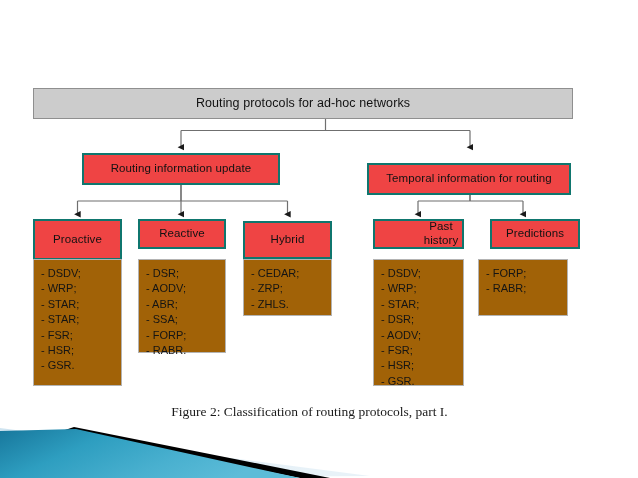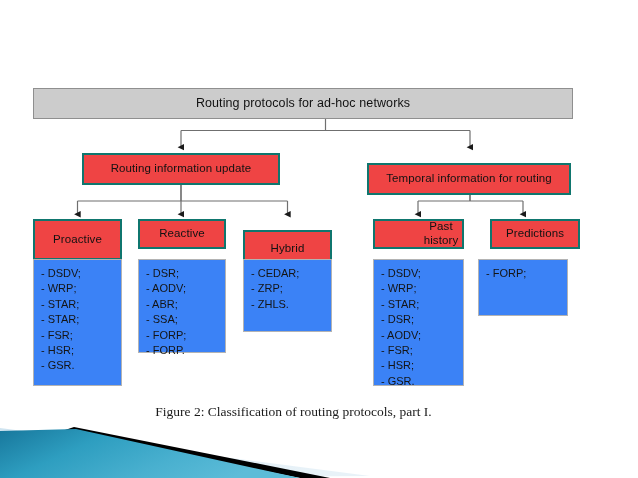--- a/index.html
+++ b/index.html
@@ -59,39 +59,39 @@
     font-size: 11.5px;
   }
   .node.leaf {
     font-size: 11.5px;
   }
 
   .listbox {
     position: absolute;
     box-sizing: border-box;
     border: 1px solid #b3b3b3;
-    background: #3b82f6;
+    background: #a16207;
     color: #141414;
     padding: 6px 0 6px 7px;
     font-size: 11px;
     line-height: 15.4px;
   }
   .listbox ul {
     margin: 0;
     padding: 0;
     list-style: none;
   }
   .listbox li {
     white-space: nowrap;
   }
 
   
   #caption {
     position: absolute;
-    left: 0;
+    left: 16px;
     top: 404px;
     width: 515px;
     text-align: center;
     font-family: "Liberation Serif", serif;
     font-size: 13.5px;
     color: #1a1a1a;
     padding-left: 36px;
   }
 
   
@@ -137,21 +137,21 @@
     <div class="node root" style="left:33px; top:88px; width:540px; height:31px;">Routing protocols for ad-hoc networks</div>
 
     <div class="node branch" style="left:82px; top:153px; width:198px; height:32px;">Routing information update</div>
 
     <div class="node branch" style="left:367px; top:153px; width:204px; height:32px;margin-top:10px;">Temporal information for routing</div>
 
     <div class="node leaf" style="left:33px; top:219px; width:89px; height:41px;">Proactive</div>
 
     <div class="node leaf" style="left:138px; top:219px; width:88px; height:30px;">Reactive</div>
 
-    <div class="node leaf" style="left:243px; top:230px; width:89px; height:38px;">Hybrid</div>
+    <div class="node leaf" style="left:243px; top:221px; width:89px; height:38px;">Hybrid</div>
 
     <div class="node leaf" style="left:373px; top:219px; width:91px; height:30px;padding-left:45px;">Past history</div>
 
     <div class="node leaf" style="left:478px; top:219px; width:90px; height:30px;margin-left:12px;">Predictions</div>
 
     <div class="listbox" style="left:33px; top:259px; width:89px; height:127px;">
       <ul>
           <li>- DSDV;</li>
           <li>- WRP;</li>
           <li>- STAR;</li>
@@ -162,25 +162,25 @@
         </ul>
     </div>
 
     <div class="listbox" style="left:138px; top:259px; width:88px; height:94px;">
       <ul>
           <li>- DSR;</li>
           <li>- AODV;</li>
           <li>- ABR;</li>
           <li>- SSA;</li>
           <li>- FORP;</li>
-          <li>- FORP.</li>
-        </ul>
-    </div>
-
-    <div class="listbox" style="left:243px; top:259px; width:89px; height:73px;">
+          <li>- RABR.</li>
+        </ul>
+    </div>
+
+    <div class="listbox" style="left:243px; top:259px; width:89px; height:57px;">
       <ul>
           <li>- CEDAR;</li>
           <li>- ZRP;</li>
           <li>- ZHLS.</li>
         </ul>
     </div>
 
     <div class="listbox" style="left:373px; top:259px; width:91px; height:127px;">
       <ul>
           <li>- DSDV;</li>
@@ -190,20 +190,21 @@
           <li>- AODV;</li>
           <li>- FSR;</li>
           <li>- HSR;</li>
           <li>- GSR.</li>
         </ul>
     </div>
 
     <div class="listbox" style="left:478px; top:259px; width:90px; height:57px;">
       <ul>
           <li>- FORP;</li>
+          <li>- RABR;</li>
         </ul>
     </div>
 
   </div>
 
   <div id="caption">Figure 2: Classification of routing protocols, part I.</div>
 
   <svg id="banner" viewBox="0 0 638 54" preserveAspectRatio="none">
     <defs>
       <linearGradient id="tealGrad" x1="0" y1="0" x2="1" y2="0.35">

